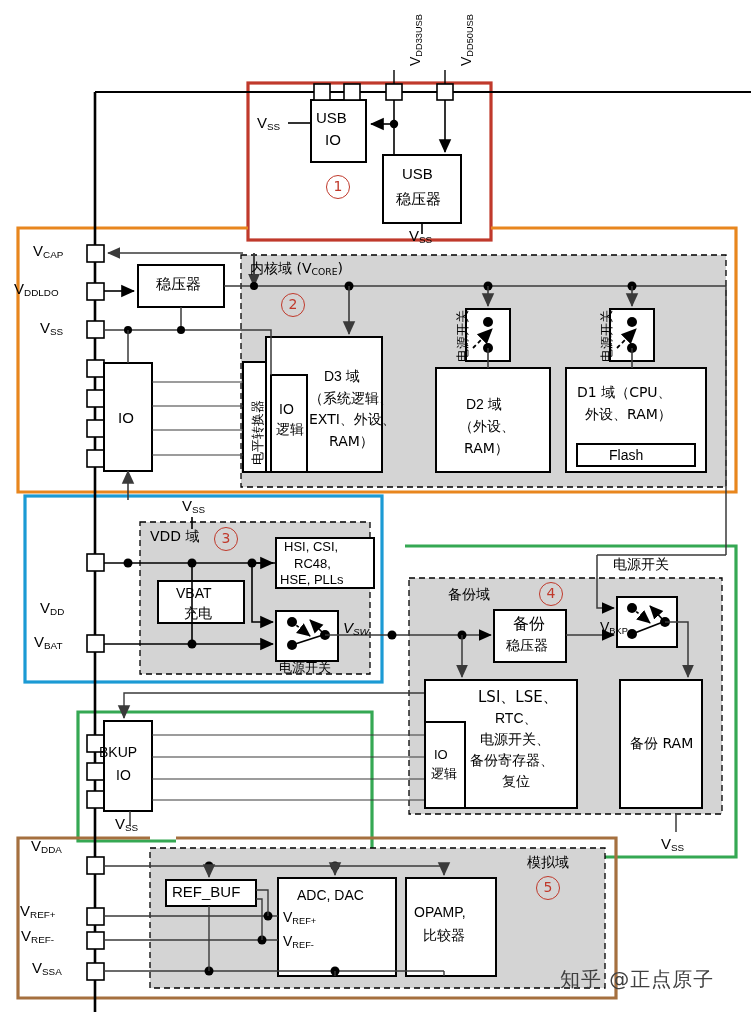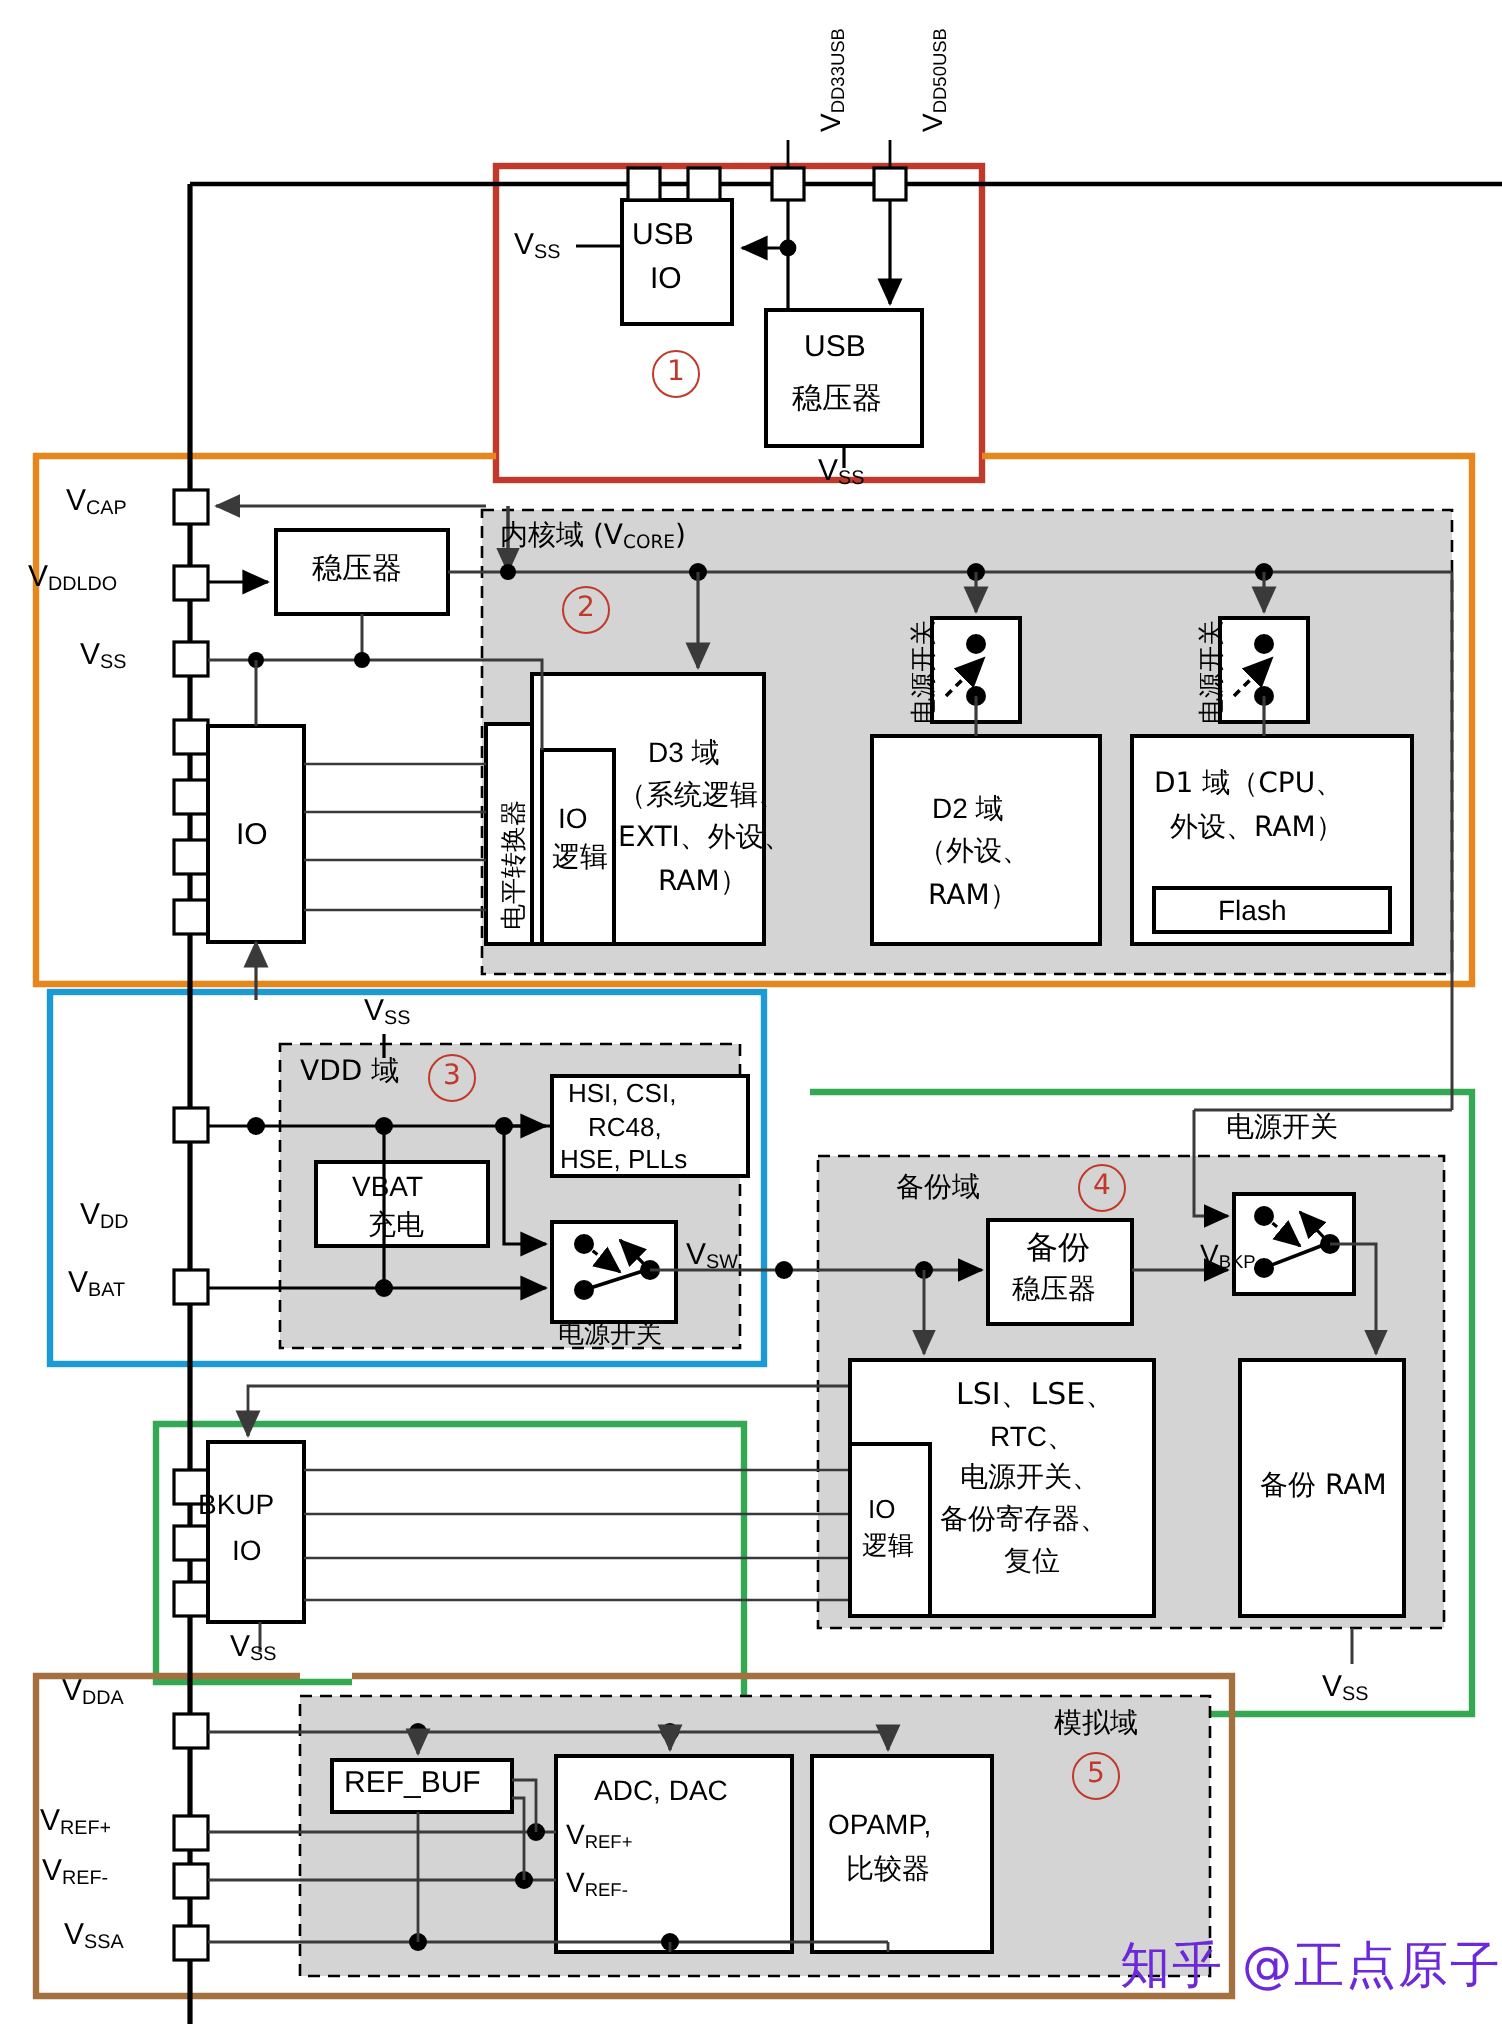--- a/index.html
+++ b/index.html
@@ -18,21 +18,21 @@
   .lbl{position:absolute;white-space:nowrap;color:#000;line-height:1;}
   .lbl sub{font-size:0.66em;vertical-align:baseline;position:relative;top:0.22em;}
   .vrot{transform-origin:0 0;}
   .cjk{font-family:"DejaVu Sans","Liberation Sans",sans-serif;}
   .circnum{
     position:absolute;width:22px;height:22px;border-radius:50%;
     border:1.6px solid #c0392b;color:#c0392b;
     font-size:14px;text-align:center;line-height:20px;
     font-family:"DejaVu Sans",sans-serif;
   }
-  .wm{position:absolute;color:#6d28d9;font-size:25px;letter-spacing:1px;}
+  .wm{position:absolute;color:#404040;font-size:20px;letter-spacing:1px;}
 </style>
 </head>
 <body>
 
 <div id="stage">
 
   <svg width="751" height="1012">
     <defs>
       <marker id="arrBlk" markerWidth="9" markerHeight="9" refX="8" refY="4.5" orient="auto">
         <path d="M0,0.6 L8.6,4.5 L0,8.4 z" fill="#000"></path>
@@ -270,21 +270,21 @@
 
   <div class="lbl" style="left:182px;top:498px;font-size:15px;">V<sub>SS</sub></div>
   <div class="lbl cjk" style="left:150px;top:529px;font-size:14px;">VDD 域</div>
   <div class="circnum" style="left:214px;top:527px;">3</div>
   <div class="lbl" style="left:176px;top:586px;font-size:14px;">VBAT</div>
   <div class="lbl cjk" style="left:184px;top:606px;font-size:14px;">充电</div>
   <div class="lbl" style="left:284px;top:540px;font-size:13px;">HSI, CSI,</div>
   <div class="lbl" style="left:294px;top:557px;font-size:13px;">RC48,</div>
   <div class="lbl" style="left:280px;top:573px;font-size:13px;">HSE, PLLs</div>
   <div class="lbl cjk" style="left:279px;top:661px;font-size:13px;">电源开关</div>
-  <div class="lbl" style="left:343px;top:620px;font-size:15px;">V<sub>SW</sub></div>
+  <div class="lbl" style="left:343px;top:620px;font-size:15px;font-style:italic;">V<sub>SW</sub></div>
 
   <div class="lbl" style="left:99px;top:745px;font-size:14px;">BKUP</div>
   <div class="lbl" style="left:116px;top:768px;font-size:14px;">IO</div>
   <div class="lbl" style="left:115px;top:816px;font-size:15px;">V<sub>SS</sub></div>
 
   <div class="lbl cjk" style="left:613px;top:557px;font-size:14px;">电源开关</div>
   <div class="lbl cjk" style="left:448px;top:587px;font-size:14px;">备份域</div>
   <div class="circnum" style="left:539px;top:582px;">4</div>
   <div class="lbl cjk" style="left:513px;top:616px;font-size:16px;">备份</div>
   <div class="lbl cjk" style="left:506px;top:638px;font-size:14px;">稳压器</div>

